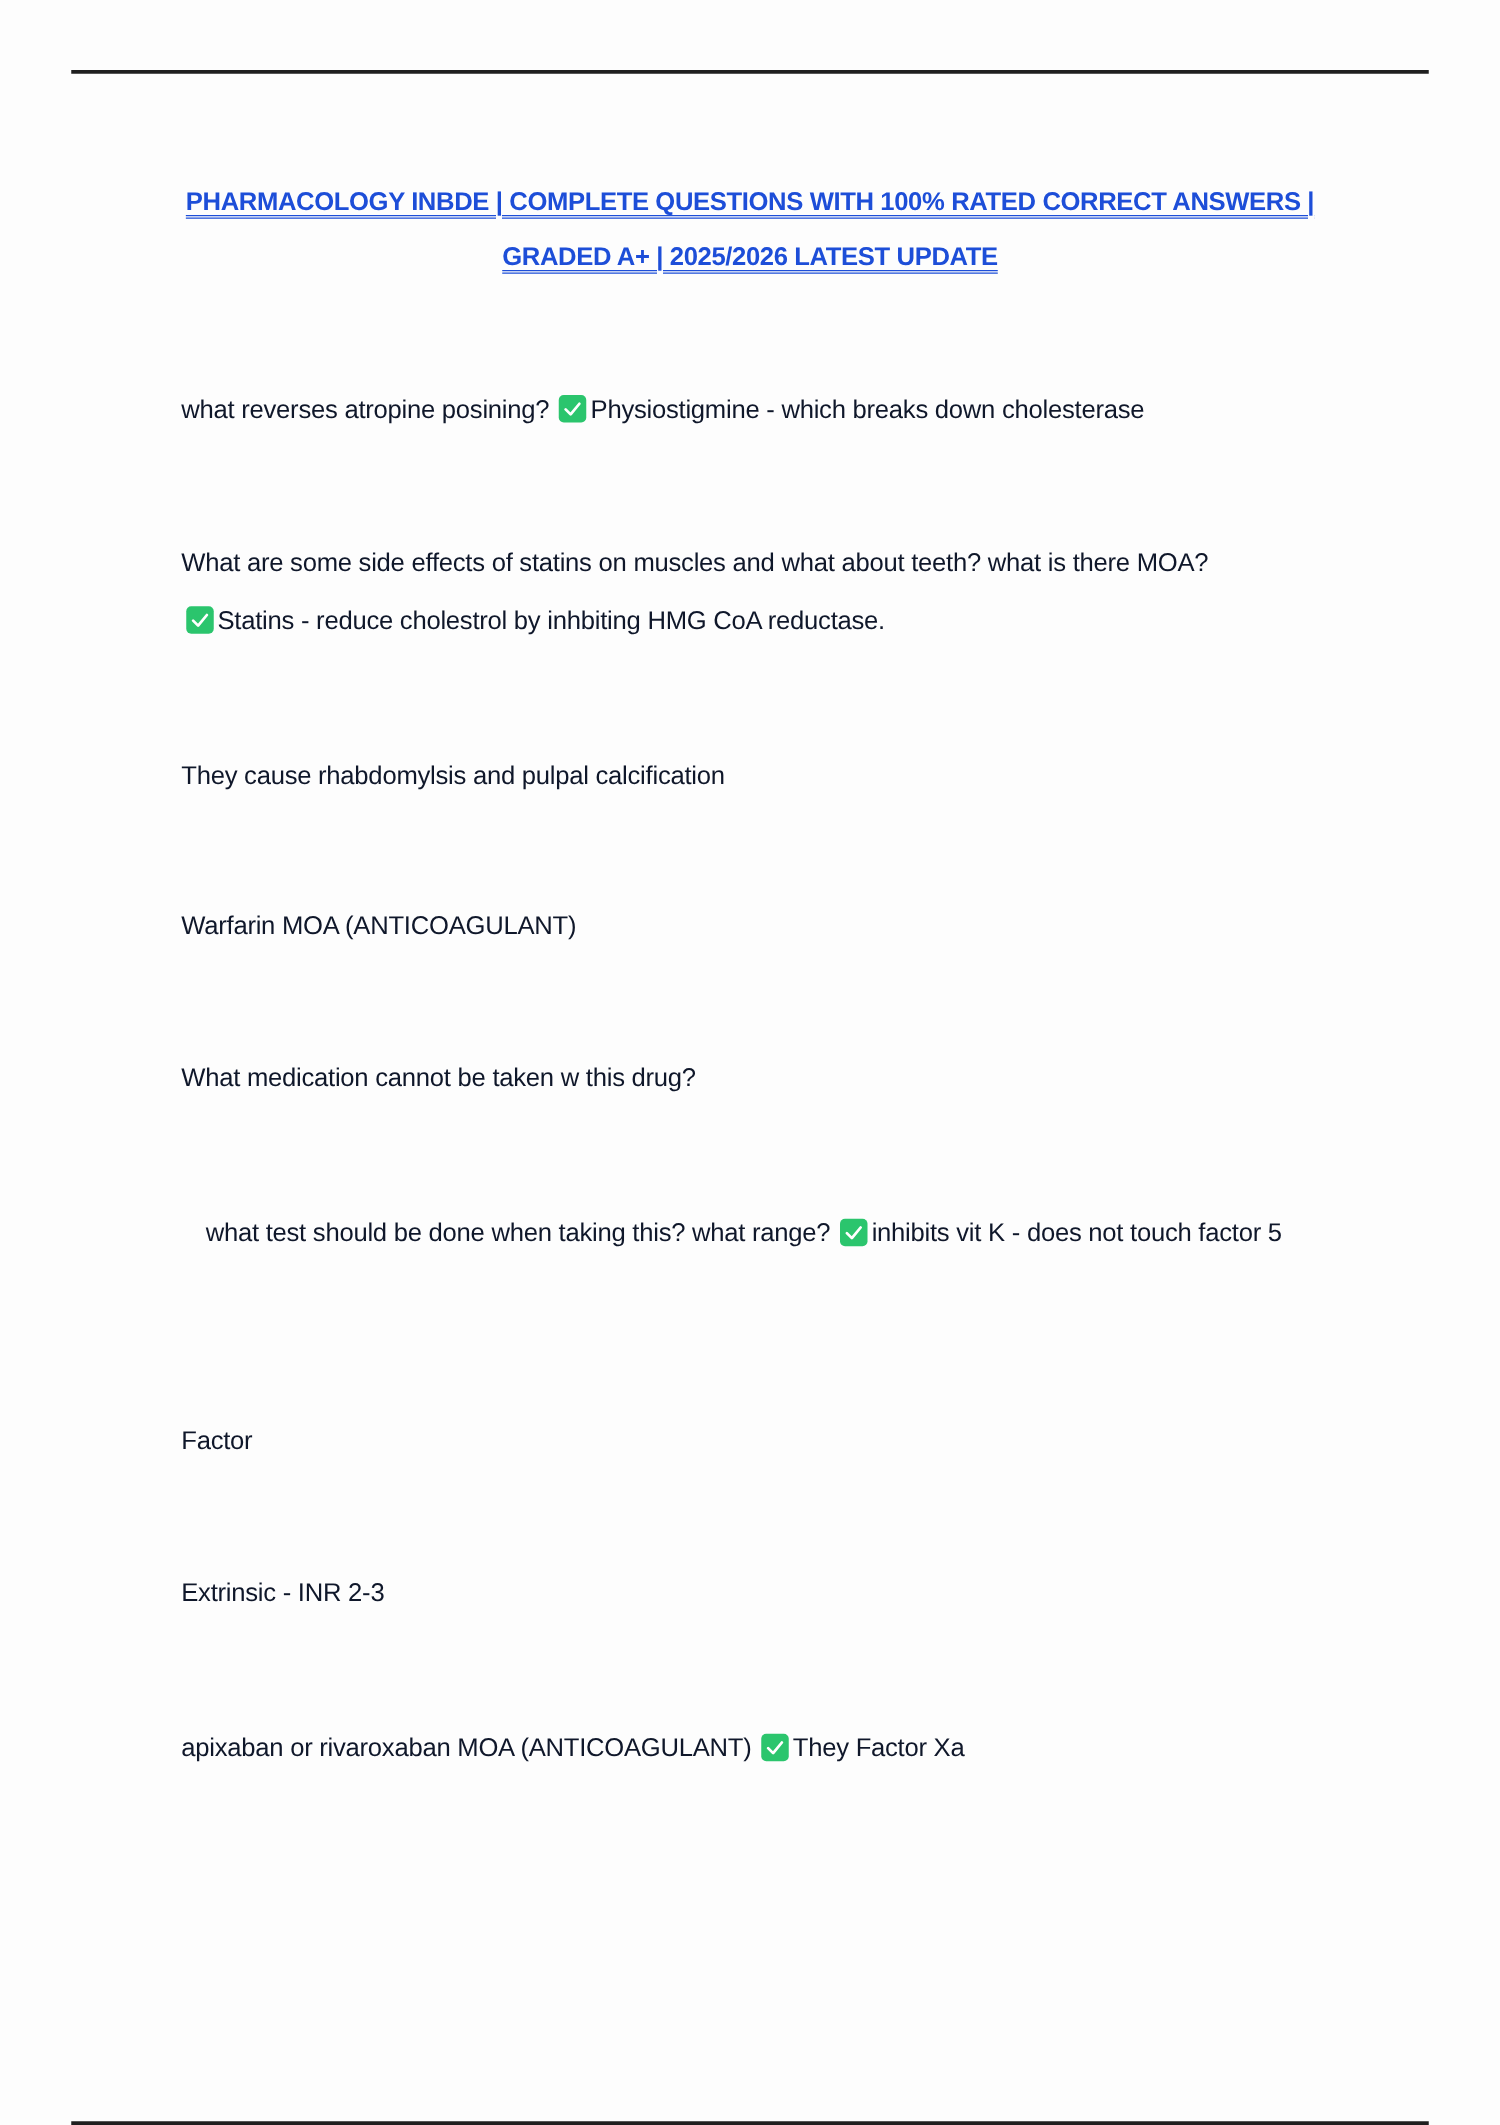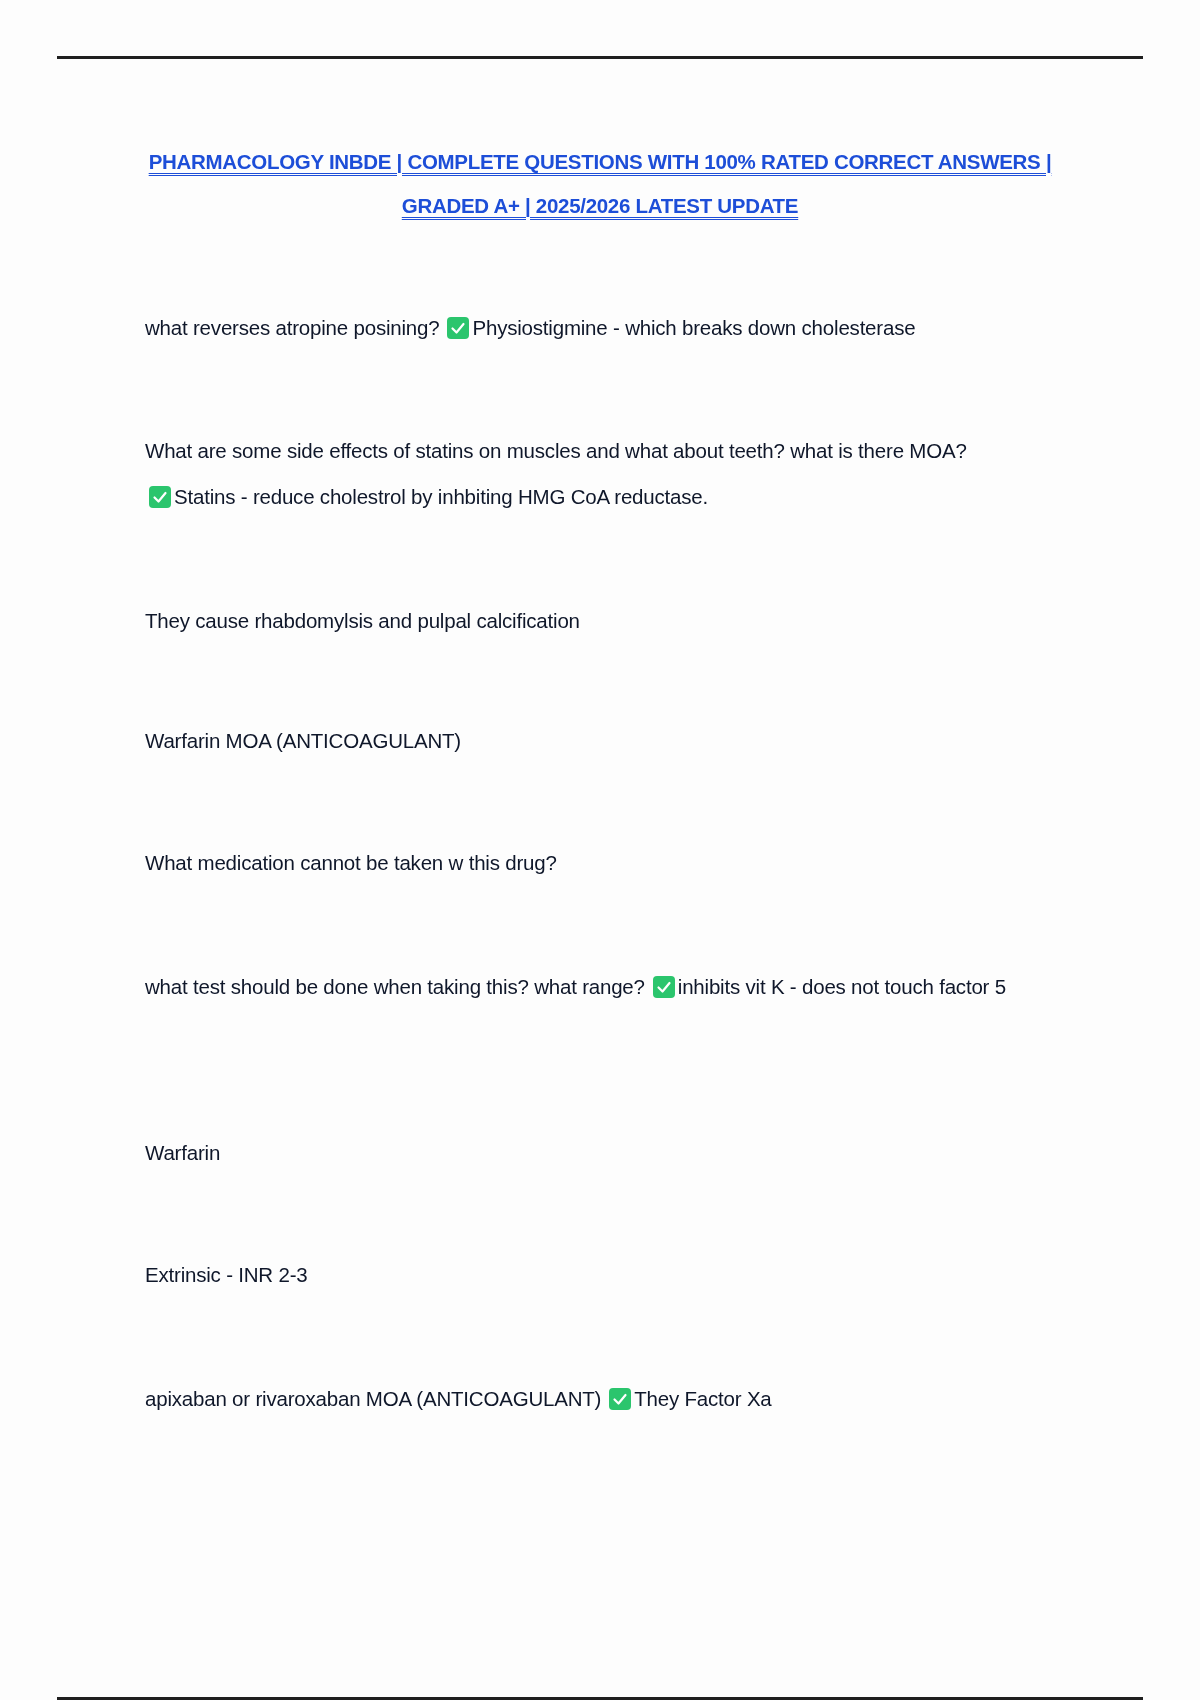--- a/index.html
+++ b/index.html
@@ -108,28 +108,28 @@
   </div>
 
   <div class="entry" style="top:840px;">
     <span>What medication cannot be taken w this drug?</span>
   </div>
 
   <div class="entry" style="top:718px;">
     <span>Warfarin MOA (ANTICOAGULANT)</span>
   </div>
 
-  <div class="entry" style="top:964px;width:900px;">
+  <div class="entry" style="top:964px;width:900px;text-align:center;">
     <span>what test should be done when taking this? what range?</span><span class="check"><svg viewBox="0 0 16 16">
           <path d="M2.5 8.5 L6.5 12.5 L13.5 4" stroke="#fff" stroke-width="2.2" fill="none" stroke-linecap="round" stroke-linejoin="round"></path>
         </svg></span><span>inhibits vit K - does not touch factor 5</span>
   </div>
 
   <div class="entry" style="top:1130px;">
-    <span>Warfarin</span>
+    <span>Factor</span>
   </div>
 
   <div class="entry" style="top:1252px;">
     <span>Extrinsic - INR 2-3</span>
   </div>
 
   <div class="entry" style="top:1376px;">
     <span>apixaban or rivaroxaban MOA (ANTICOAGULANT)</span><span class="check"><svg viewBox="0 0 16 16">
           <path d="M2.5 8.5 L6.5 12.5 L13.5 4" stroke="#fff" stroke-width="2.2" fill="none" stroke-linecap="round" stroke-linejoin="round"></path>
         </svg></span><span>They Factor Xa</span>

